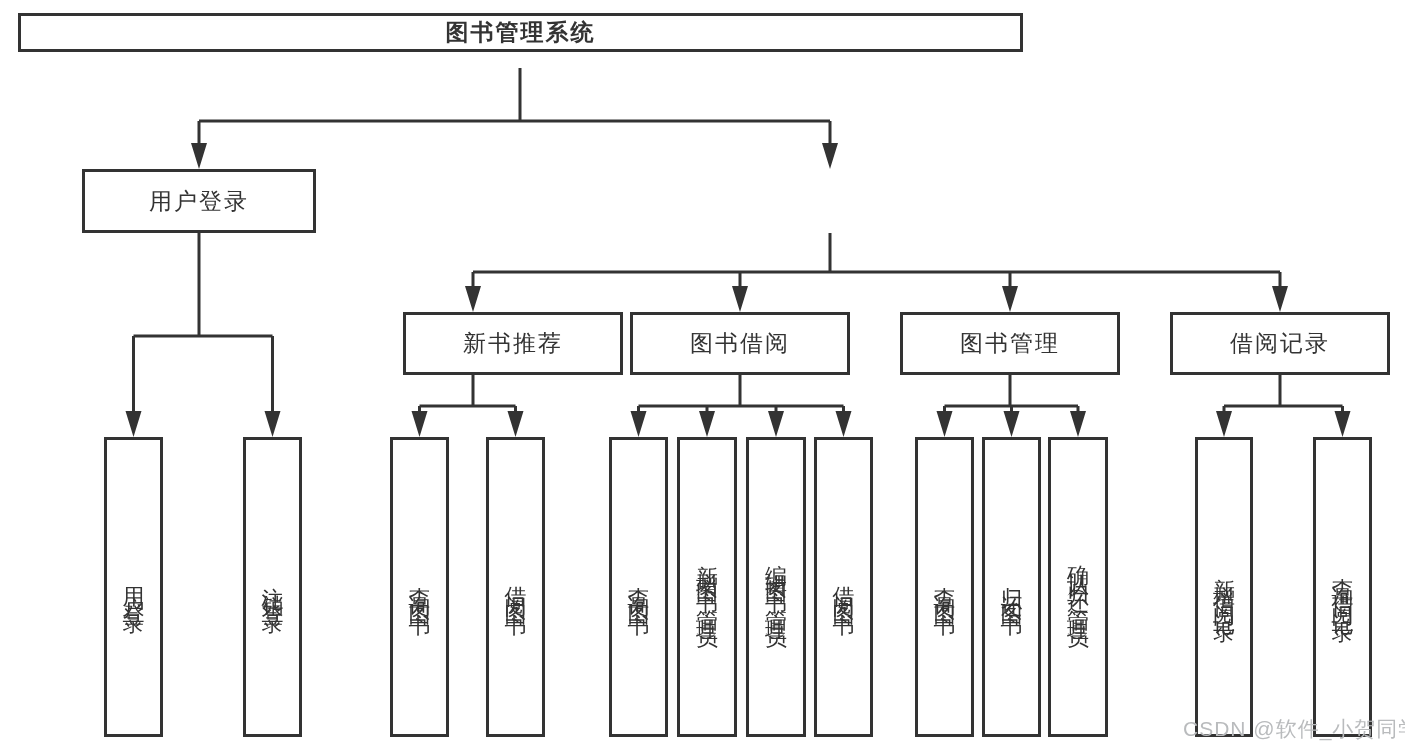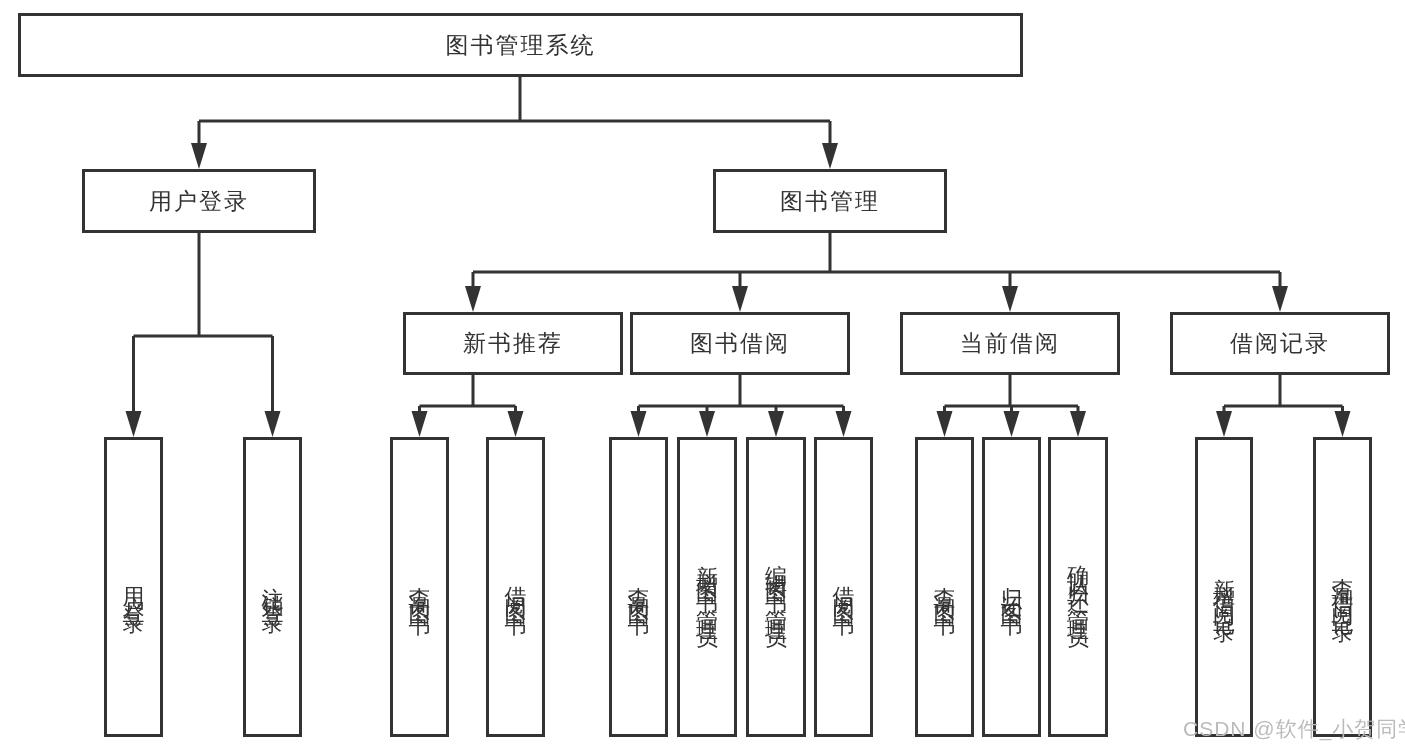--- a/index.html
+++ b/index.html
@@ -34,21 +34,21 @@
   .h span{font-size:23px;letter-spacing:2px;white-space:nowrap;}
   .leaf{top:437px;height:300px;}
   .leaf .v{
     writing-mode:vertical-rl;
     text-orientation:mixed;
     font-size:22px;
     letter-spacing:9px;
     line-height:1.1;
     white-space:nowrap;
   }
-  #n-root{left:18px;top:13px;width:1005px;height:64px;}
+  #n-root{left:18px;top:13px;width:1005px;height:39px;font-weight:bold;}
   #n-login{left:82px;top:169px;width:234px;height:64px;}
   #n-mgmt{left:713px;top:169px;width:234px;height:64px;}
   #n-rec{left:363px;top:312px;width:220px;height:63px;margin-left:40px;}
   #n-borrow{left:630px;top:312px;width:220px;height:63px;}
   #n-current{left:900px;top:312px;width:220px;height:63px;}
   #n-records{left:1170px;top:312px;width:220px;height:63px;}
   #n-login-user{left:104px;width:59px;}
   #n-logout{left:243px;width:59px;}
   #n-rec-query{left:390px;width:59px;}
   #n-rec-borrow{left:486px;width:59px;}
@@ -108,32 +108,29 @@
       M1334.5,411 L1350.5,411 L1342.5,437 Z"></path>
   </svg>
 
   <div class="box h" id="n-root">
     <span>图书管理系统</span>
   </div>
 
   <div class="box h" id="n-login">
     <span>用户登录</span>
   </div>
-  <div class="box h" id="n-mgmt">
-    <span>图书管理</span>
-  </div>
 
   <div class="box h" id="n-rec">
     <span>新书推荐</span>
   </div>
   <div class="box h" id="n-borrow">
     <span>图书借阅</span>
   </div>
   <div class="box h" id="n-current">
-    <span>当前借阅</span>
+    <span>图书管理</span>
   </div>
   <div class="box h" id="n-records">
     <span>借阅记录</span>
   </div>
 
   <div class="box leaf" id="n-login-user">
     <span class="v">用户登录</span>
   </div>
   <div class="box leaf" id="n-logout">
     <span class="v">注销登录</span>

